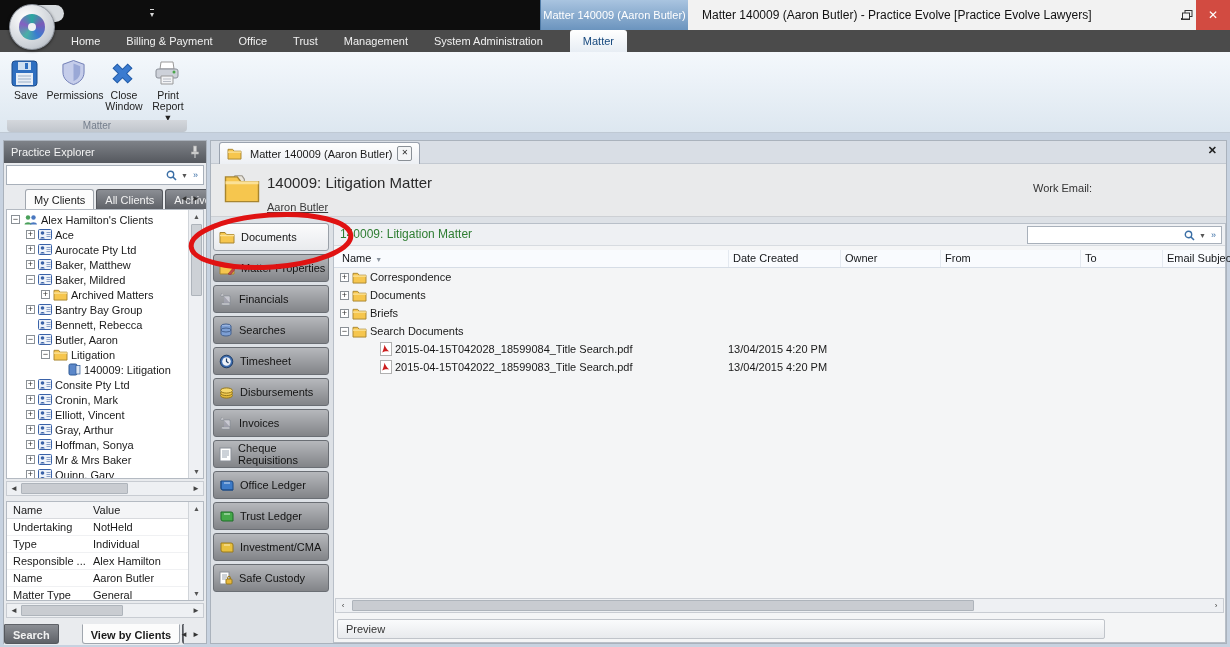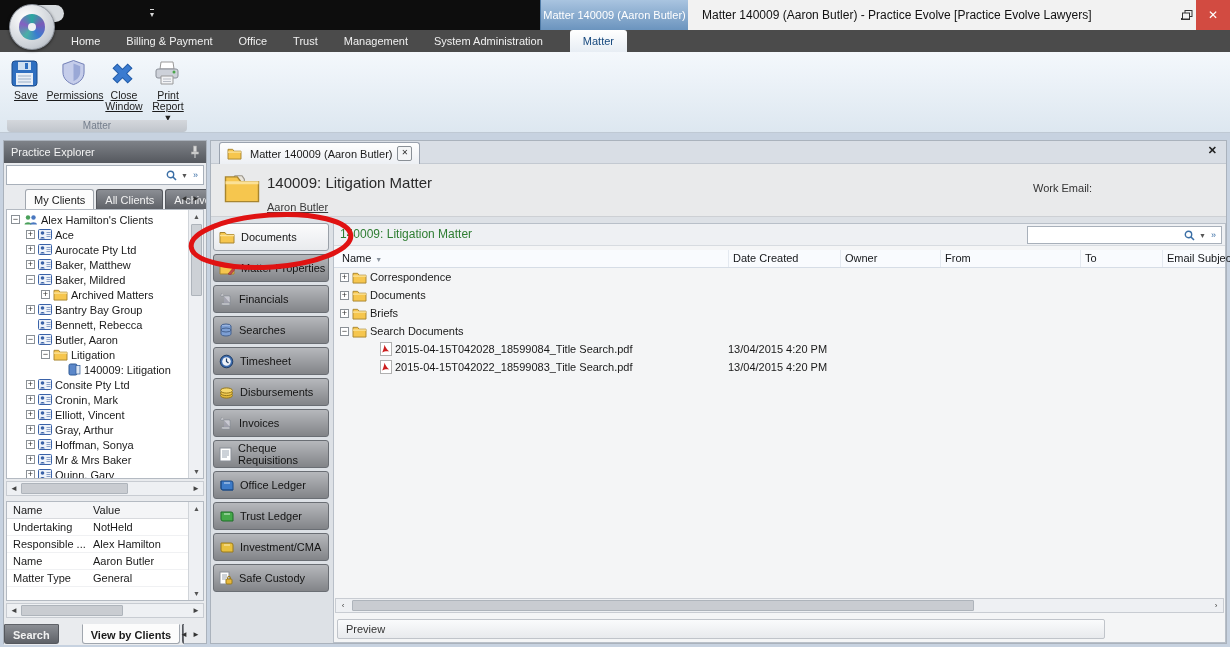--- a/index.html
+++ b/index.html
@@ -29,21 +29,21 @@
     display:flex;align-items:center;justify-content:center;font-size:12px;}
   .minbar{width:9px;height:2px;background:#333;margin-top:8px;}
   
   .ribbon-tabs{left:0;top:30px;width:1230px;height:22px;background:#4b4b4b;display:flex;padding-left:58px;box-sizing:border-box;}
   .rtab{line-height:22px;padding:0 13px;color:#f0f0f0;font-size:11px;white-space:nowrap;}
   .rtab.active{margin-left:14px;background:linear-gradient(#ffffff,#e7edf4);color:#17497e;border-radius:3px 3px 0 0;}
   
   .ribbon-body{left:0;top:52px;width:1230px;height:81px;
     background:linear-gradient(#f4f8fc,#dde7f0);border-bottom:1px solid #bfc9d4;box-sizing:border-box;}
   .rgroup{left:3px;top:2px;width:188px;height:78px;}
-  .rbtns{display:flex;gap:6px;padding:3px 4px 0 4px;text-decoration:underline;}
+  .rbtns{display:flex;gap:6px;padding:3px 4px 0 4px;}
   .rbtn{display:flex;flex-direction:column;align-items:center;min-width:34px;padding:1px 2px;border-radius:3px;}
   .rbtn .ric{height:30px;display:flex;align-items:center;justify-content:center;}
   .rbtn .rlabel{font-size:10.5px;line-height:11px;text-align:center;color:#222;margin-top:2px;white-space:pre-line;}
   .rgroup-label{left:4px;top:66px;width:180px;height:12px;border-radius:0 0 4px 4px;
     background:linear-gradient(#d4d7dc,#c0c5cc);color:#747e8c;text-align:center;font-size:10px;line-height:12px;}
   
   .left-panel{left:3px;top:140px;width:204px;height:504px;background:#e9ebee;border:1px solid #aab2bc;box-sizing:border-box;}
   .pe-header{left:0;top:0;width:202px;height:22px;background:linear-gradient(#7e8288,#55585e);
     color:#f2f2f2;line-height:22px;padding-left:7px;box-sizing:border-box;}
   .pin{right:6px;top:4px;}
@@ -462,20 +462,24 @@
     <div class="prow head">
       <div class="pcell1">Name</div>
       <div class="pcell2">Value</div>
     </div>
     <div id="prop-rows">
         <div class="prow">
           <div class="pcell1">Undertaking</div>
           <div class="pcell2">NotHeld</div>
         </div>
         <div class="prow">
+          <div class="pcell1">Type</div>
+          <div class="pcell2">Individual</div>
+        </div>
+        <div class="prow">
           <div class="pcell1">Responsible ...</div>
           <div class="pcell2">Alex Hamilton</div>
         </div>
         <div class="prow">
           <div class="pcell1">Name</div>
           <div class="pcell2">Aaron Butler</div>
         </div>
         <div class="prow">
           <div class="pcell1">Matter Type</div>
           <div class="pcell2">General</div>

